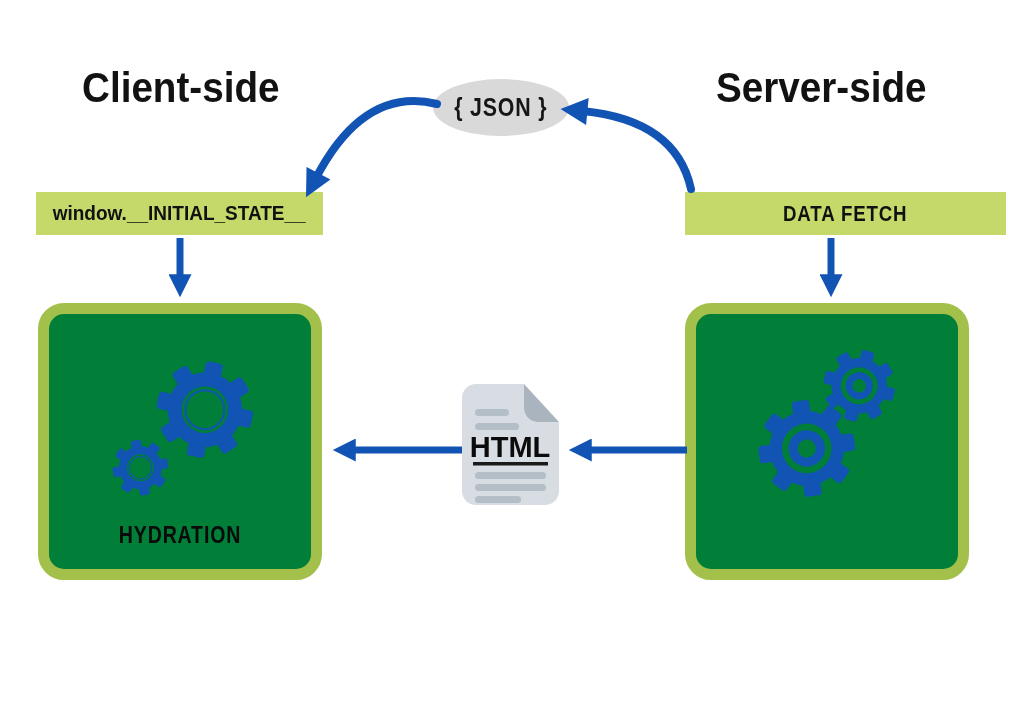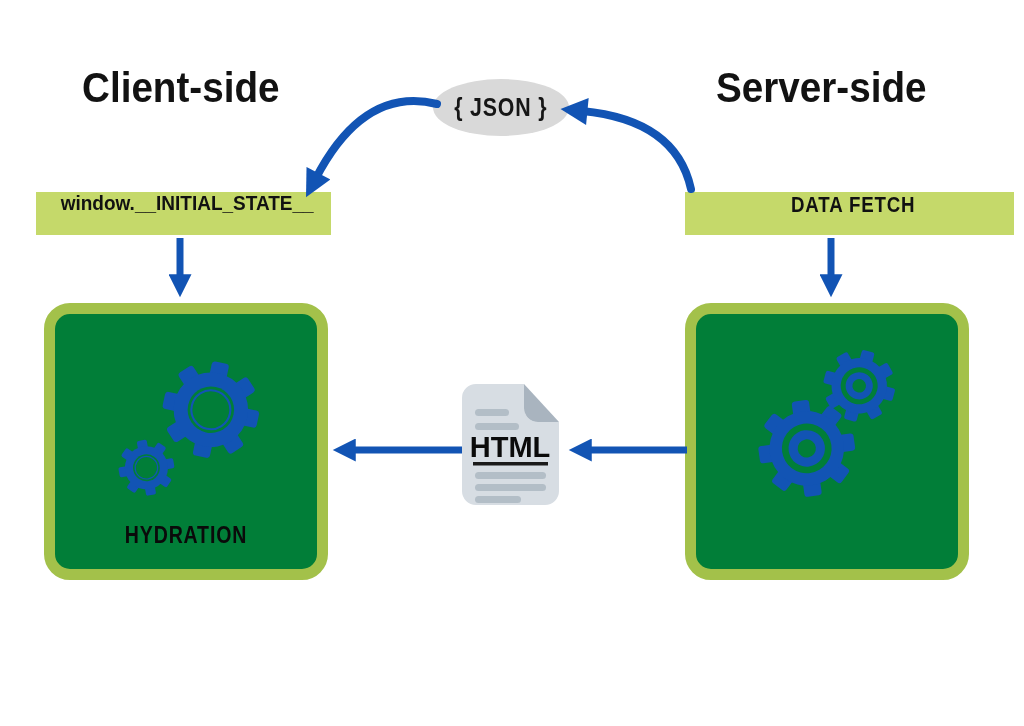--- a/index.html
+++ b/index.html
@@ -16,32 +16,32 @@
   .json-ellipse{
     position:absolute;left:433px;top:79px;width:136px;height:57px;border-radius:50%;
     background:#d9d9d9;display:flex;align-items:center;justify-content:center;
   }
   .json-ellipse span{
     font-size:26px;font-weight:700;color:#161616;transform:scaleX(.82);white-space:nowrap;
     display:inline-block;letter-spacing:1px;
   }
   .bar{
     position:absolute;top:192px;height:43px;background:#c5d96a;
-    display:flex;align-items:flex-start;justify-content:center;padding-left:8px;
+    display:flex;align-items:center;justify-content:center;
   }
   .bar.left{left:36px;width:287px;}
   .bar.right{left:685px;width:321px;}
   .bar span{display:inline-block;white-space:nowrap;color:#111;}
   .bar.left span{font-size:20px;font-weight:700;transform:scaleX(.95);}
   .bar.right span{font-size:22px;font-weight:700;transform:scaleX(.85);letter-spacing:1px;}
   .box{
     position:absolute;top:303px;width:284px;height:277px;box-sizing:border-box;
     background:#017e38;border:11px solid #a3c14a;border-radius:26px;
   }
-  .box.left{left:44px;}
+  .box.left{left:38px;}
   .box.right{left:685px;}
   .box .gears{position:absolute;left:0;top:0;width:100%;height:100%;}
   .box-label{
     position:absolute;left:0;right:0;bottom:20px;text-align:center;
     font-size:23px;font-weight:700;color:#0a0a0a;letter-spacing:1px;
   }
   .box-label span{display:inline-block;transform:scaleX(.85);white-space:nowrap;}
   .doc-icon{position:absolute;left:462px;top:384px;}
   .arrows{position:absolute;left:0;top:0;width:1024px;height:726px;pointer-events:none;}
 </style>

